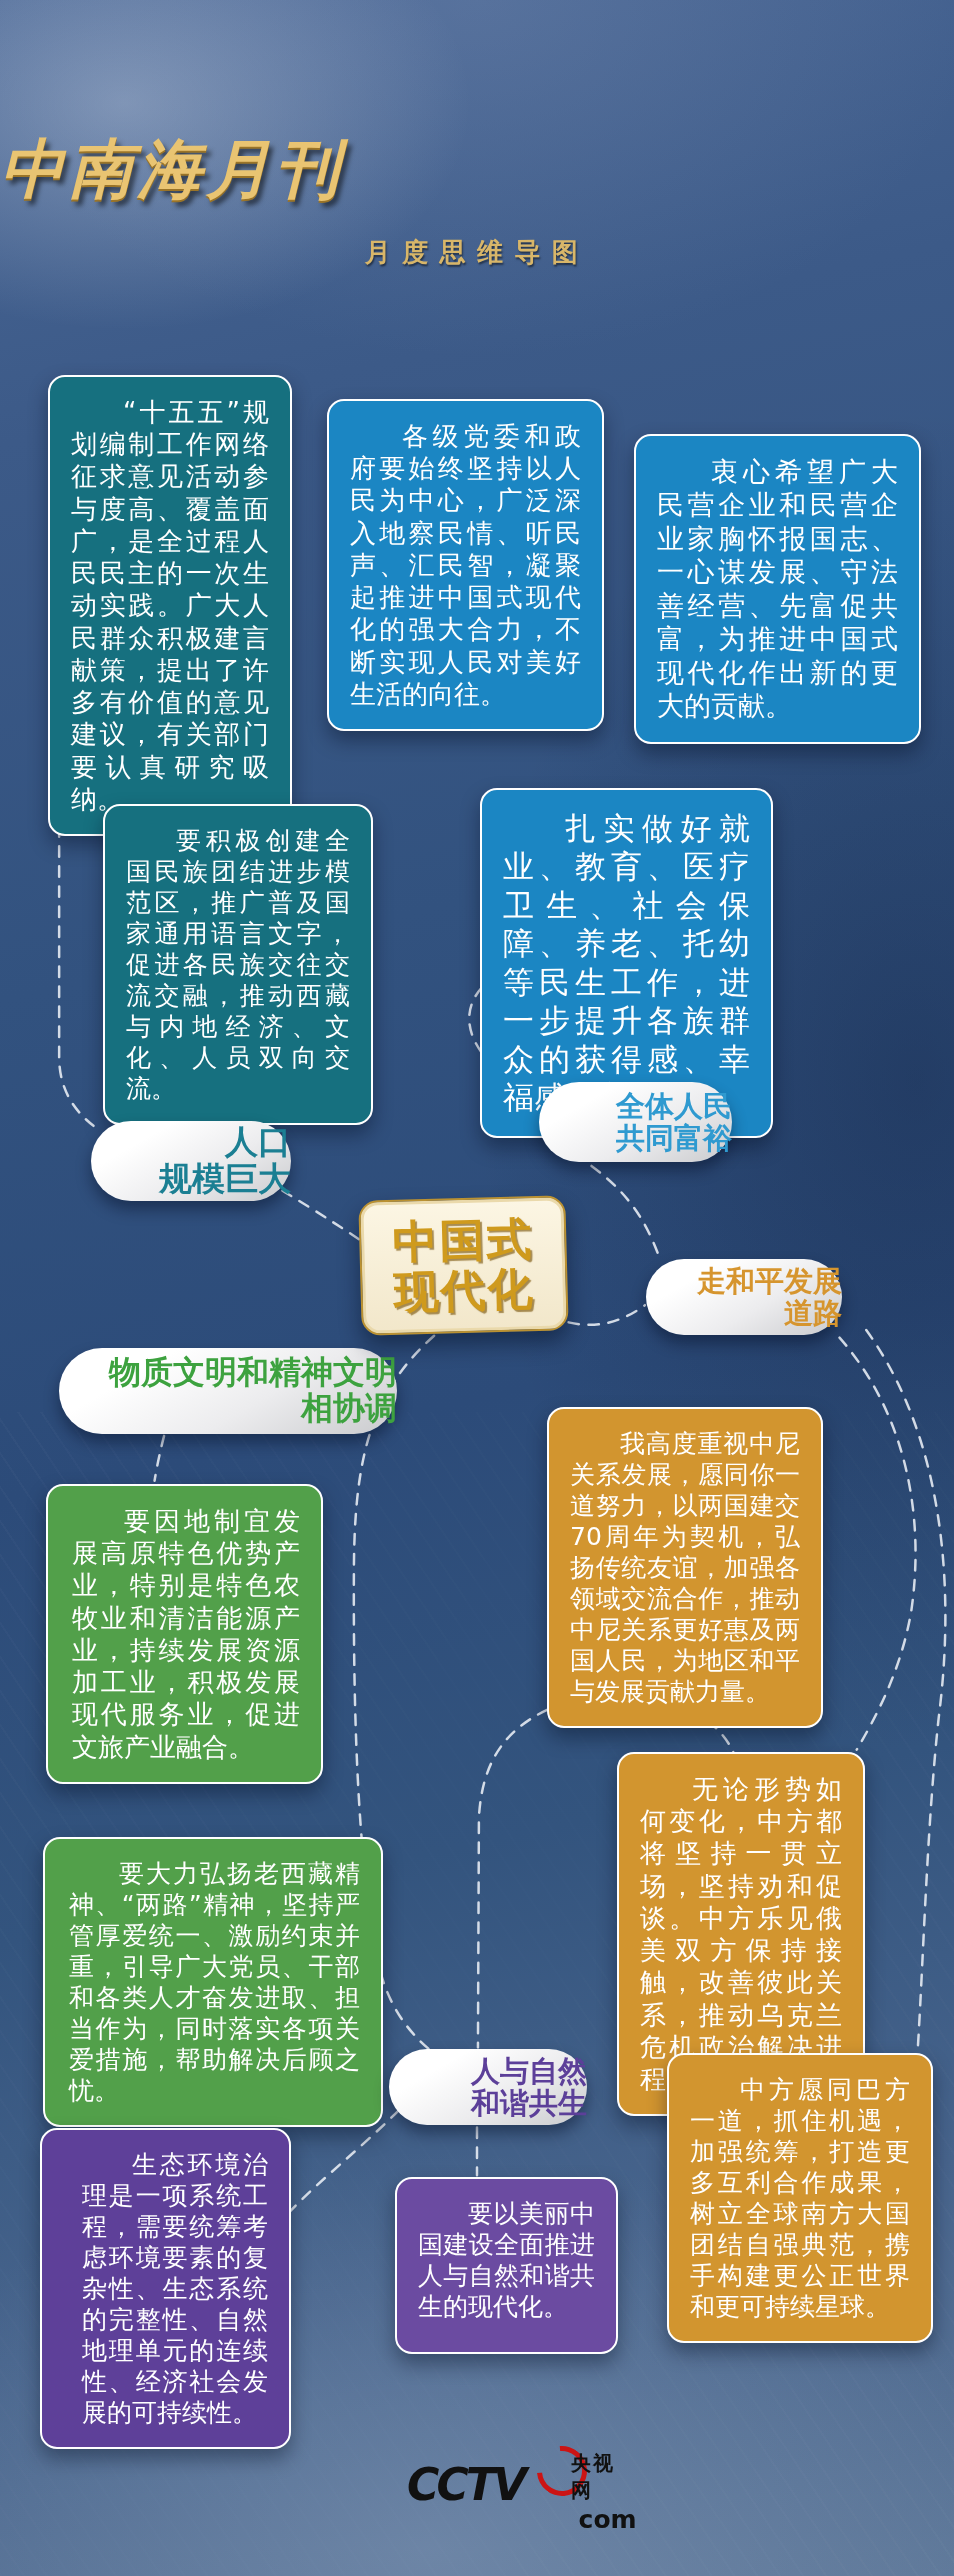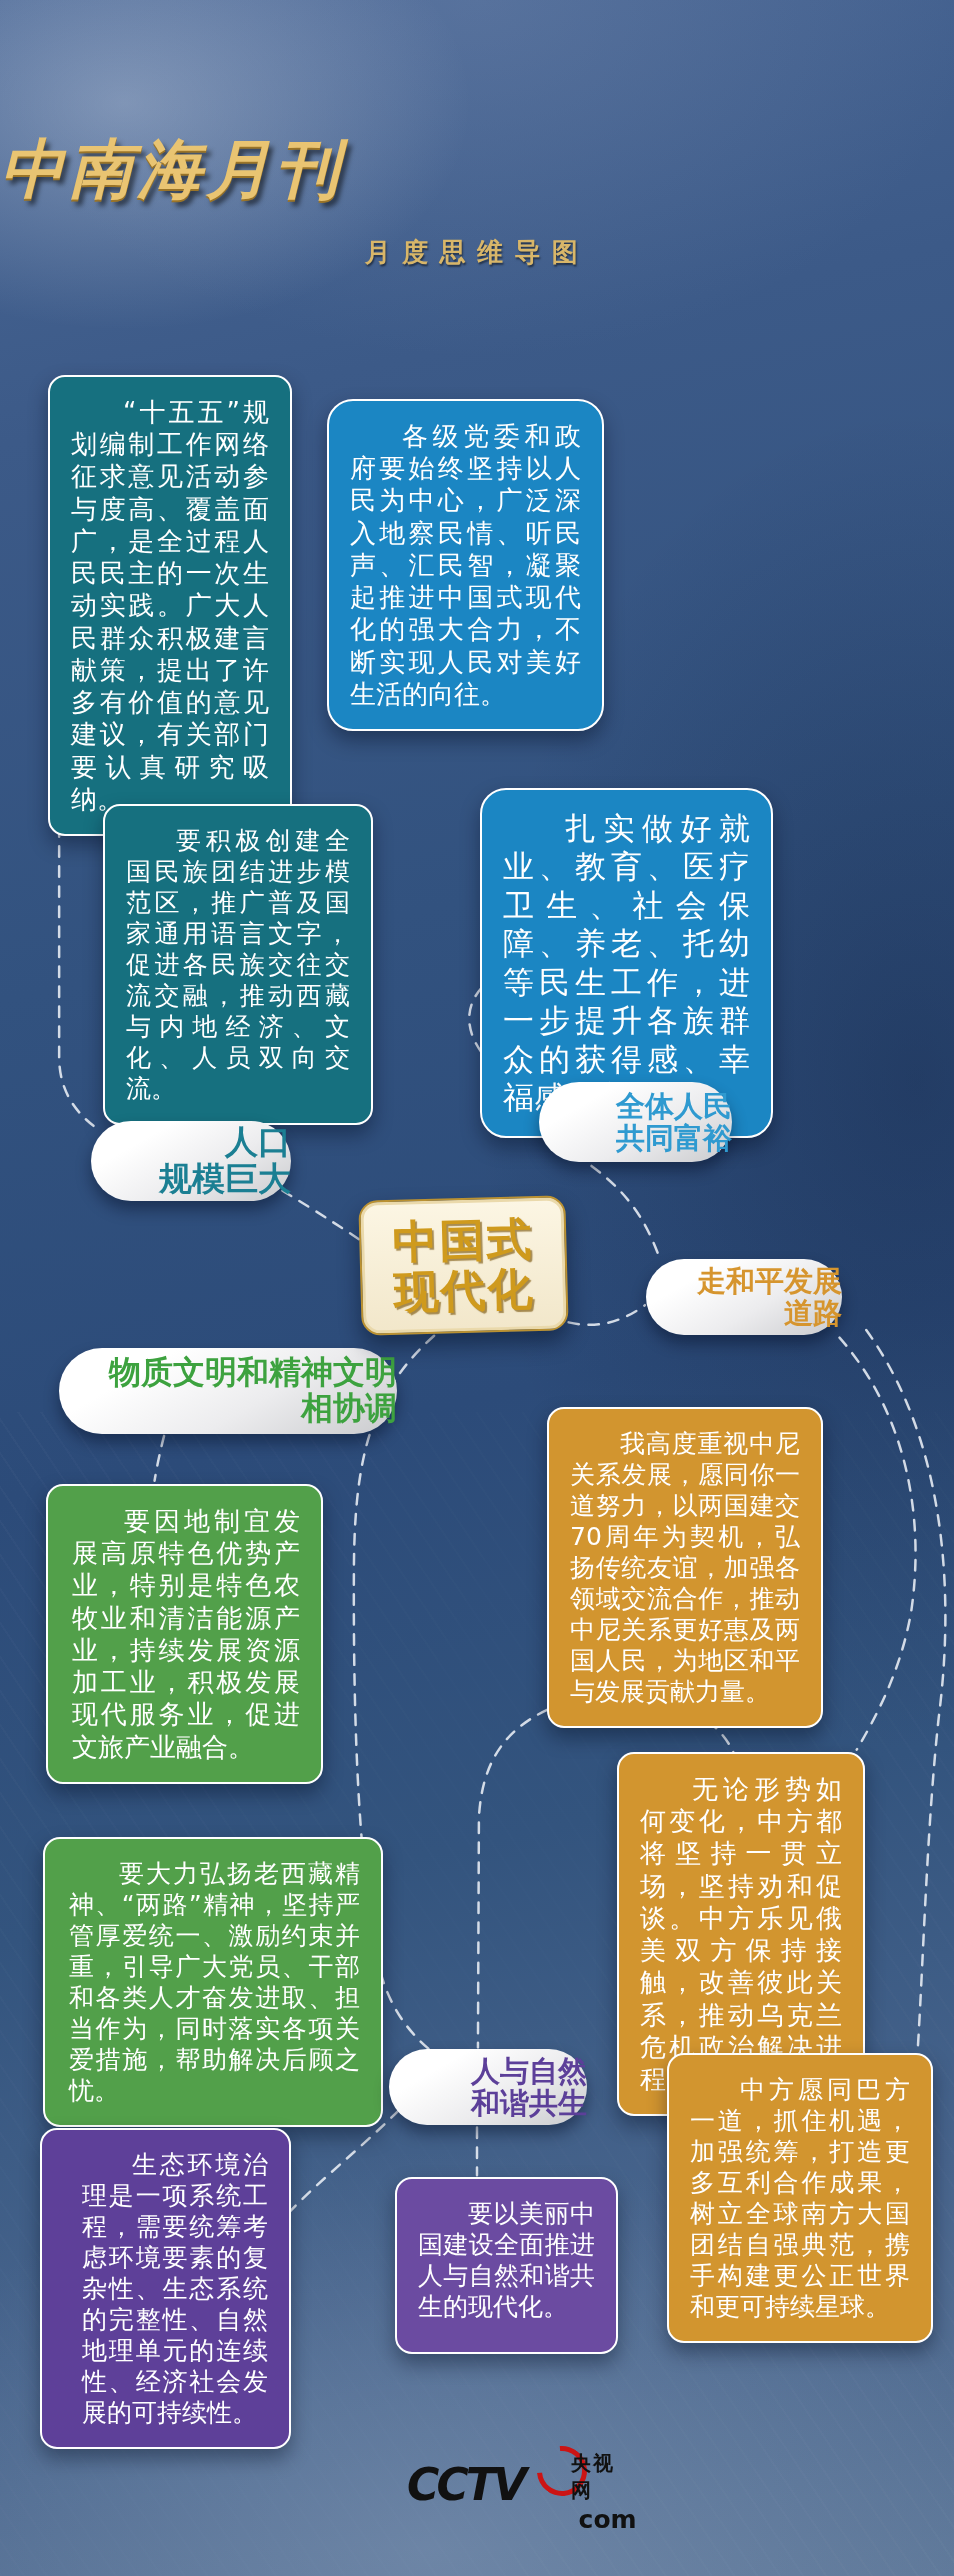--- a/index.html
+++ b/index.html
@@ -34,21 +34,21 @@
     font-size:26px;font-weight:bold;letter-spacing:11.4px;color:#d8b669;
     text-shadow:1px 1.9px 1.9px rgba(0,0,0,.5);
   }
 
   .quote{
     position:absolute;border:2.9px solid #ffffff;border-radius:17px;color:#ffffff;
     padding:19px 21px;text-align:justify;box-shadow:0 9.5px 19px rgba(0,10,30,.38);
   }
   .quote p{margin:0;text-indent:2em;line-height:1.24;}
   .teal{background:#16707f;}
-  .blue{background:#1b86c3;border-radius:26px;}
+  .blue{background:#1b86c3;}
   .orange{background:#d2952f;}
   .green{background:#52a04a;padding-left:24px;}
   .purple{background:#5e4099;padding-left:40px;}
   .purple2{background:#6b4ba1;}
 
   .q1{left:48px;top:375px;width:244px;min-height:405px;font-size:26px;}
   .q2{left:327px;top:399px;width:277px;min-height:305px;font-size:26px;}
   .q3{left:634px;top:434px;width:287px;min-height:282px;font-size:27px;}
   .q4{left:103px;top:804px;width:270px;min-height:225px;font-size:25px;}
   .q5{left:480px;top:788px;width:293px;min-height:191px;font-size:31px;}
@@ -121,20 +121,23 @@
 
   <div class="title">中南海月刊</div>
   <div class="subtitle">月度思维导图</div>
 
   <div class="quote teal q1">
     <p>“十五五”规划编制工作网络征求意见活动参与度高、覆盖面广，是全过程人民民主的一次生动实践。广大人民群众积极建言献策，提出了许多有价值的意见建议，有关部门要认真研究吸纳。</p>
   </div>
   <div class="quote blue q2">
     <p>各级党委和政府要始终坚持以人民为中心，广泛深入地察民情、听民声、汇民智，凝聚起推进中国式现代化的强大合力，不断实现人民对美好生活的向往。</p>
   </div>
+  <div class="quote blue q3">
+    <p>衷心希望广大民营企业和民营企业家胸怀报国志、一心谋发展、守法善经营、先富促共富，为推进中国式现代化作出新的更大的贡献。</p>
+  </div>
   <div class="quote teal q4">
     <p>要积极创建全国民族团结进步模范区，推广普及国家通用语言文字，促进各民族交往交流交融，推动西藏与内地经济、文化、人员双向交流。</p>
   </div>
   <div class="quote blue q5">
     <p>扎实做好就业、教育、医疗卫生、社会保障、养老、托幼等民生工作，进一步提升各族群众的获得感、幸福感、安全感。</p>
   </div>
   <div class="quote orange q6">
     <p>我高度重视中尼关系发展，愿同你一道努力，以两国建交70周年为契机，弘扬传统友谊，加强各领域交流合作，推动中尼关系更好惠及两国人民，为地区和平与发展贡献力量。</p>
   </div>
   <div class="quote green q7">

